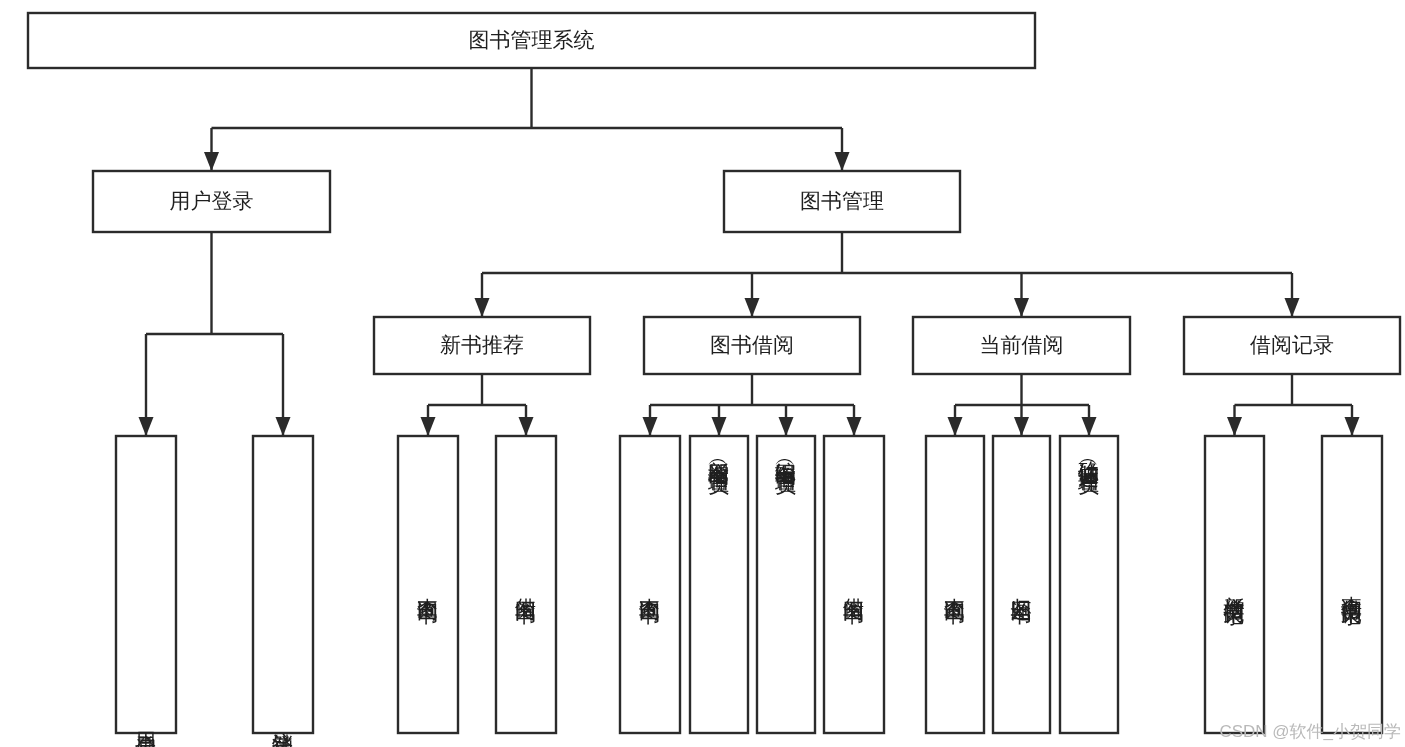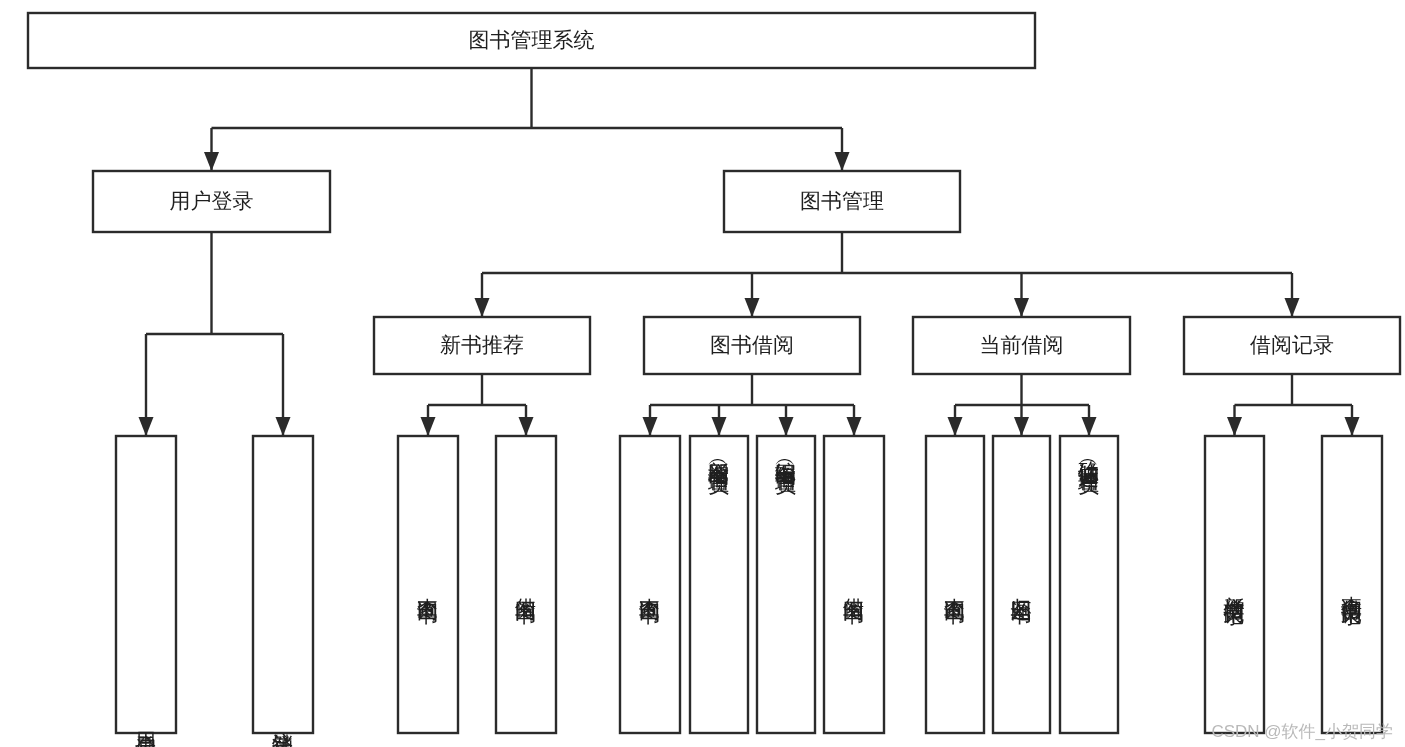--- a/index.html
+++ b/index.html
@@ -57,21 +57,21 @@
     font-size: 21px;
     color: #1f1f1f;
     line-height: 1;
     letter-spacing: 2px;
     white-space: nowrap;
     text-align: center;
     pointer-events: none;
   }
   .watermark {
     position: absolute;
-    right: 24px;
+    right: 16px;
     bottom: 4px;
     font-family: "Liberation Sans", "DejaVu Sans", sans-serif;
     font-size: 17px;
     color: #b9b9b9;
     white-space: nowrap;
   }
 </style>
 </head>
 <body>
 

